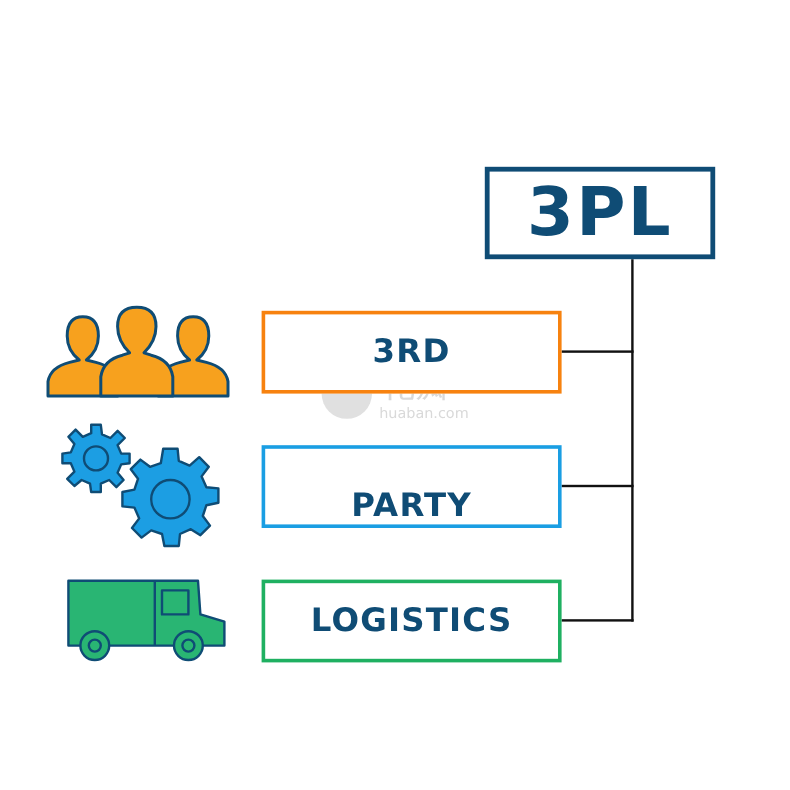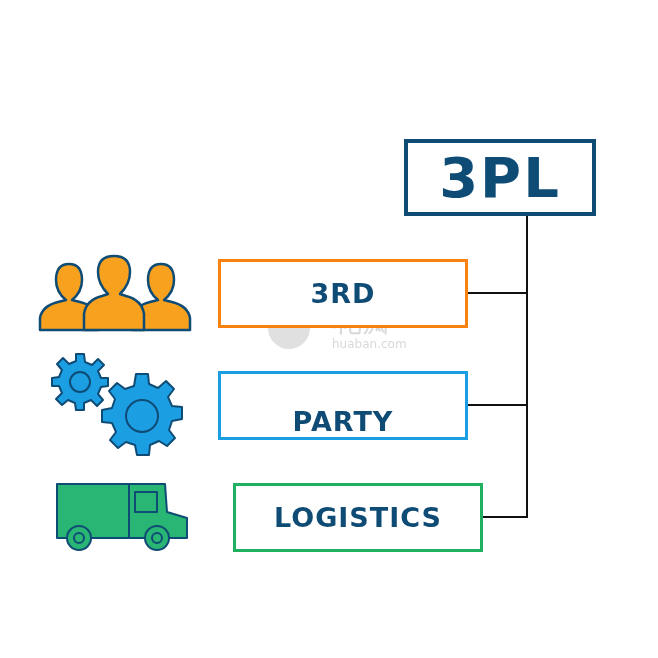--- a/index.html
+++ b/index.html
@@ -11,21 +11,21 @@
   .title-box span { font-size:56px; letter-spacing:2px; }
   .item-box { left:218px; width:250px; height:69px; border:3px solid; }
   .item-box span { font-size:27px; }
   .line { position:absolute; background:#111; }
   .wm-big { position:absolute; color:#d9d9d9; font-family:"DejaVu Sans", sans-serif; }
 </style>
 </head>
 <body>
 
 <div class="wm-big" style="left:268px;top:305px;">
-  <div style="display:flex;align-items:center;gap:22px;">
+  <div style="display:flex;align-items:center;gap:6px;">
     <div style="width:42px;height:42px;border-radius:50% 0 50% 50%;background:#e0e0e0;"></div>
     <div>
       <div style="font-size:30px;line-height:32px;">花瓣</div>
       <div style="font-size:12px;">huaban.com</div>
     </div>
   </div>
 </div>
 
 <div class="line" style="left:526px;top:215px;width:2px;height:303px;"></div>
 <div class="line" style="left:467px;top:292px;width:61px;height:2px;"></div>
@@ -35,21 +35,21 @@
 <div class="box title-box">
   <span>3PL</span>
 </div>
 
 <div class="box item-box" style="top:259px;border-color:#f7820f;">
   <span>3RD</span>
 </div>
 <div class="box item-box" style="top:371px;border-color:#1a9ee3;align-items:flex-end;">
   <span>PARTY</span>
 </div>
-<div class="box item-box" style="top:483px;border-color:#1fb061;margin-left:15px;">
+<div class="box item-box" style="top:483px;border-color:#1fb061;">
   <span>LOGISTICS</span>
 </div>
 
 <svg class="abs" style="left:36px;top:254px;" width="158" height="78" viewBox="0 0 158 78">
   <g fill="#f7a11e" stroke="#0f4c75" stroke-width="2.5" stroke-linejoin="round">
 
     <path d="M4 76 L4 64 Q6 52 22 48 L30 46 Q20 38 20 26 Q20 10 33 10 Q46 10 46 26 Q46 38 36 46 L44 48 Q60 52 62 64 L62 76 Z"></path>
 
     <path d="M96 76 L96 64 Q98 52 114 48 L122 46 Q112 38 112 26 Q112 10 125 10 Q138 10 138 26 Q138 38 128 46 L136 48 Q152 52 154 64 L154 76 Z"></path>
 

